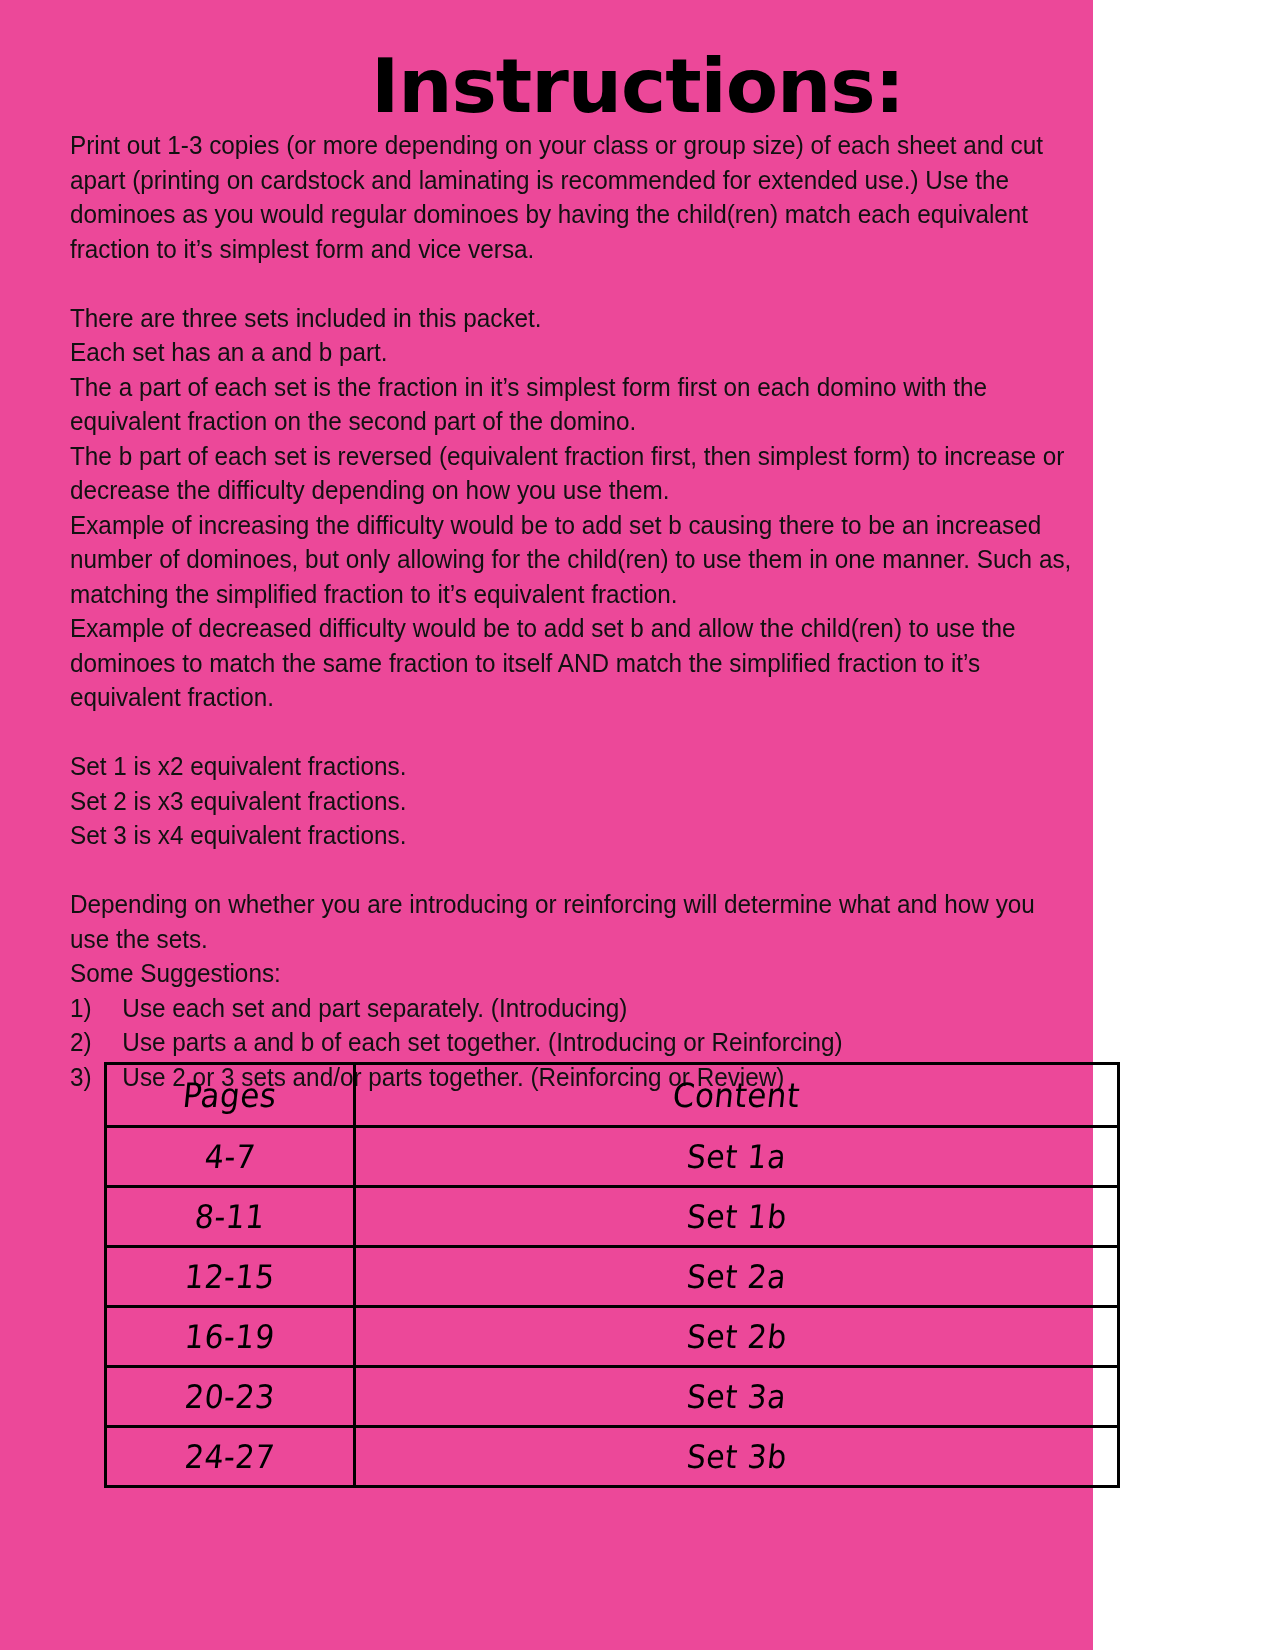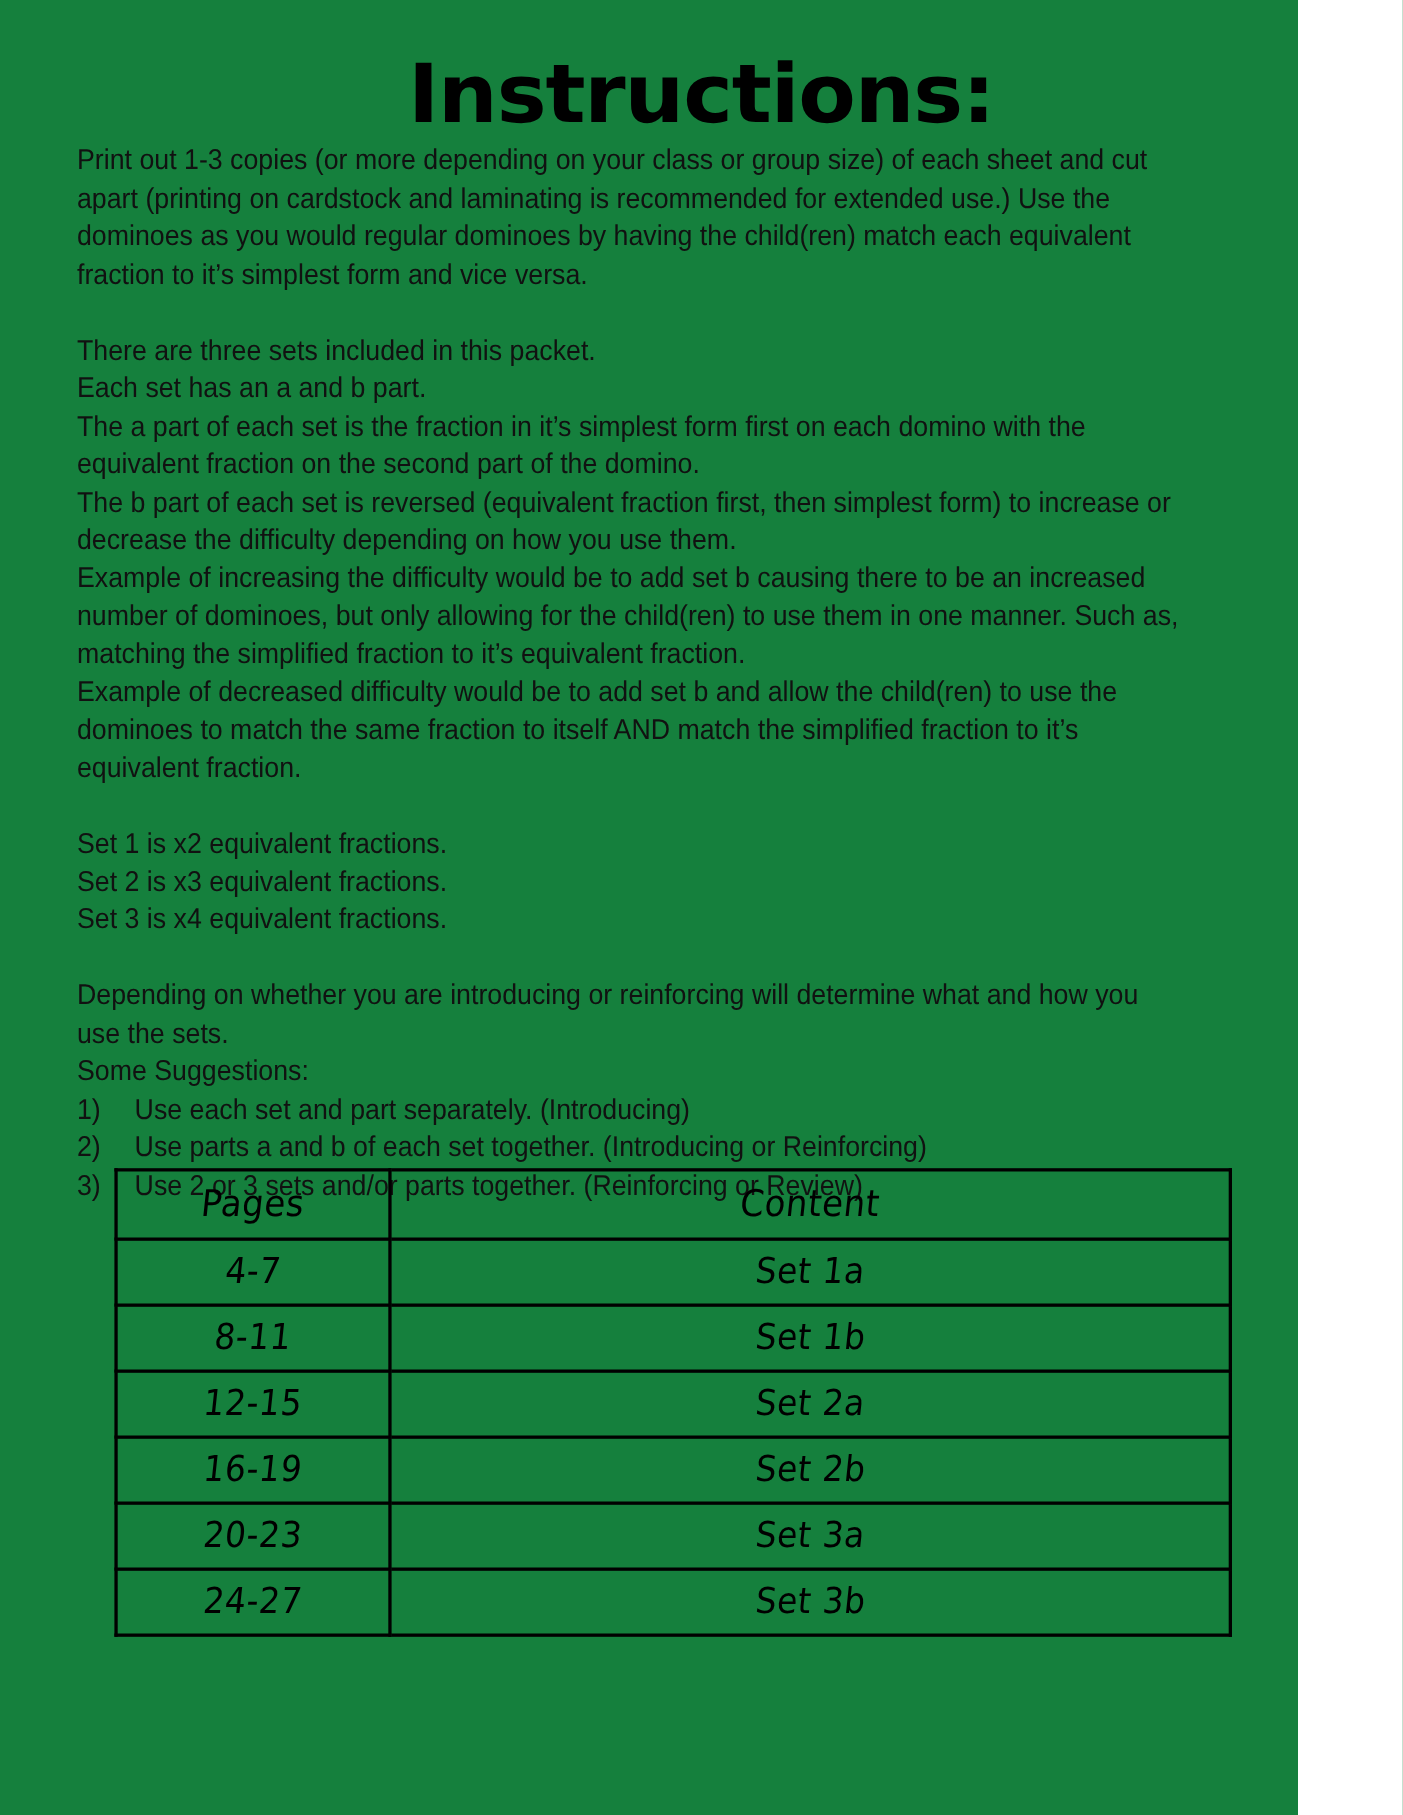--- a/index.html
+++ b/index.html
@@ -13,23 +13,23 @@
     position: relative;
     font-family: "Liberation Sans", sans-serif;
     color: #000000;
     overflow: hidden;
   }
 
   .page {
     position: absolute;
     top: 0;
     left: 0;
-    width: 1180px;
+    width: 1093px;
     height: 1650px;
-    background: #15803d;
+    background: #ec4899;
   }
 
   
   .doc-title {
     position: absolute;
     top: 44px;
     left: 0;
     width: 1275px;
     text-align: center;
     font-family: "DejaVu Sans", sans-serif;

